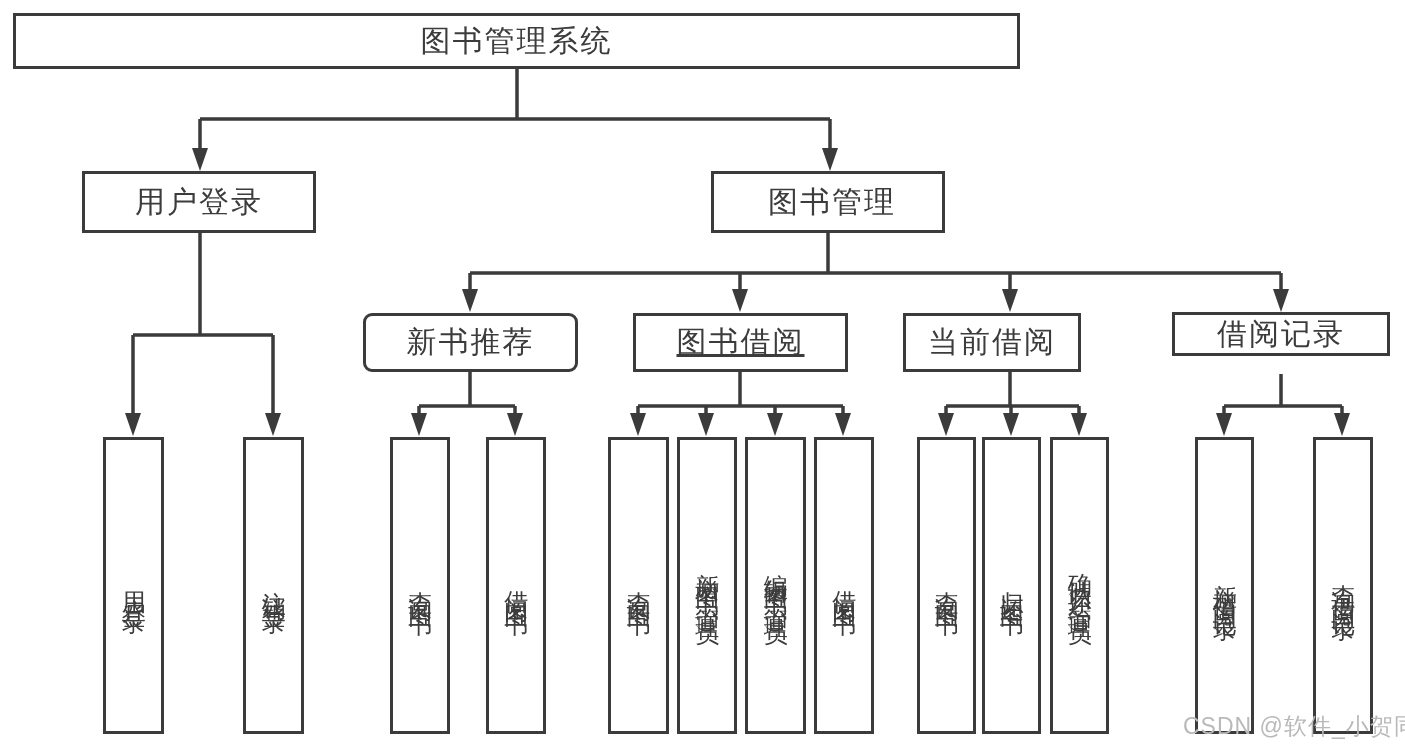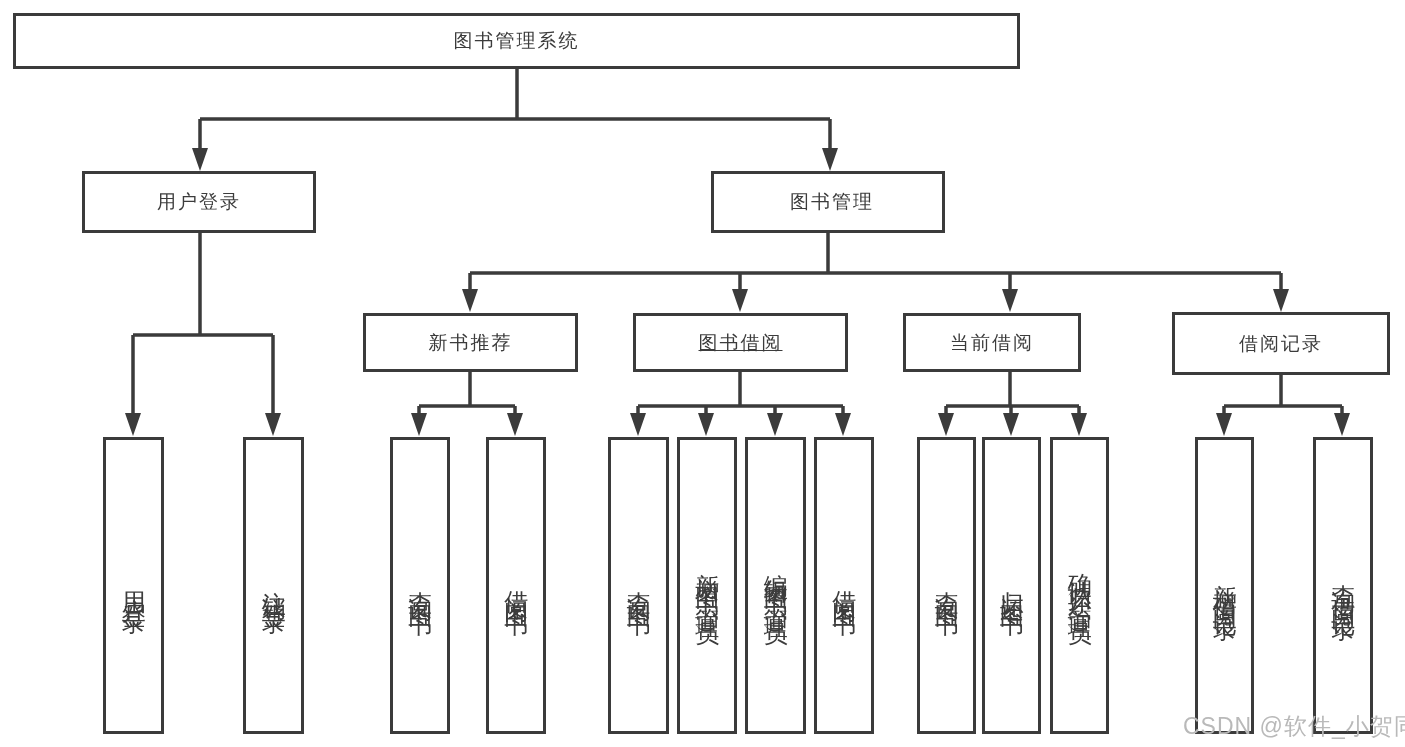--- a/index.html
+++ b/index.html
@@ -25,21 +25,21 @@
   .box{
     position:absolute;
     box-sizing:border-box;
     border:3px solid var(--line-color);
     background:#fff;
     color:var(--text-color);
     display:flex;align-items:center;justify-content:center;
     text-align:center;
   }
   .h-box{
-    font-size:19px;
+    font-size:30px;
     letter-spacing:2px;
     white-space:nowrap;
   }
   .v-box{
     writing-mode:vertical-rl;
     text-orientation:mixed;
     font-size:24px;
     letter-spacing:7px;
     line-height:1.1;
   }
@@ -99,24 +99,24 @@
       <polygon points="1216,413 1232,413 1224,436"></polygon>
       <polygon points="1334,413 1350,413 1342,436"></polygon>
     </g>
   </svg>
 
   <div class="box h-box" style="left:13px;top:13px;width:1007px;height:56px;">图书管理系统</div>
 
   <div class="box h-box" style="left:82px;top:171px;width:234px;height:62px;">用户登录</div>
   <div class="box h-box" style="left:711px;top:171px;width:234px;height:62px;padding-left:8px;">图书管理</div>
 
-  <div class="box h-box" style="left:363px;top:313px;width:215px;height:59px;">新书推荐</div>
+  <div class="box h-box" style="left:363px;top:313px;width:215px;height:59px;border-radius:9px;">新书推荐</div>
   <div class="box h-box" style="left:633px;top:313px;width:215px;height:59px;text-decoration:underline;">图书借阅</div>
   <div class="box h-box" style="left:903px;top:313px;width:178px;height:59px;">当前借阅</div>
-  <div class="box h-box" style="left:1172px;top:312px;width:218px;height:63px;">借阅记录</div>
+  <div class="box h-box" style="left:1172px;top:312px;width:218px;height:44px;">借阅记录</div>
 
   <div class="box v-box" style="left:103px;top:437px;width:61px;height:297px;">用户登录</div>
   <div class="box v-box" style="left:243px;top:437px;width:61px;height:297px;">注销登录</div>
 
   <div class="box v-box" style="left:390px;top:437px;width:60px;height:297px;">查询图书</div>
   <div class="box v-box" style="left:486px;top:437px;width:60px;height:297px;">借阅图书</div>
 
   <div class="box v-box" style="left:608px;top:437px;width:61px;height:297px;">查询图书</div>
   <div class="box v-box" style="left:677px;top:437px;width:60px;height:297px;">新增图书（管理员）</div>
   <div class="box v-box" style="left:745px;top:437px;width:61px;height:297px;">编辑图书（管理员）</div>

